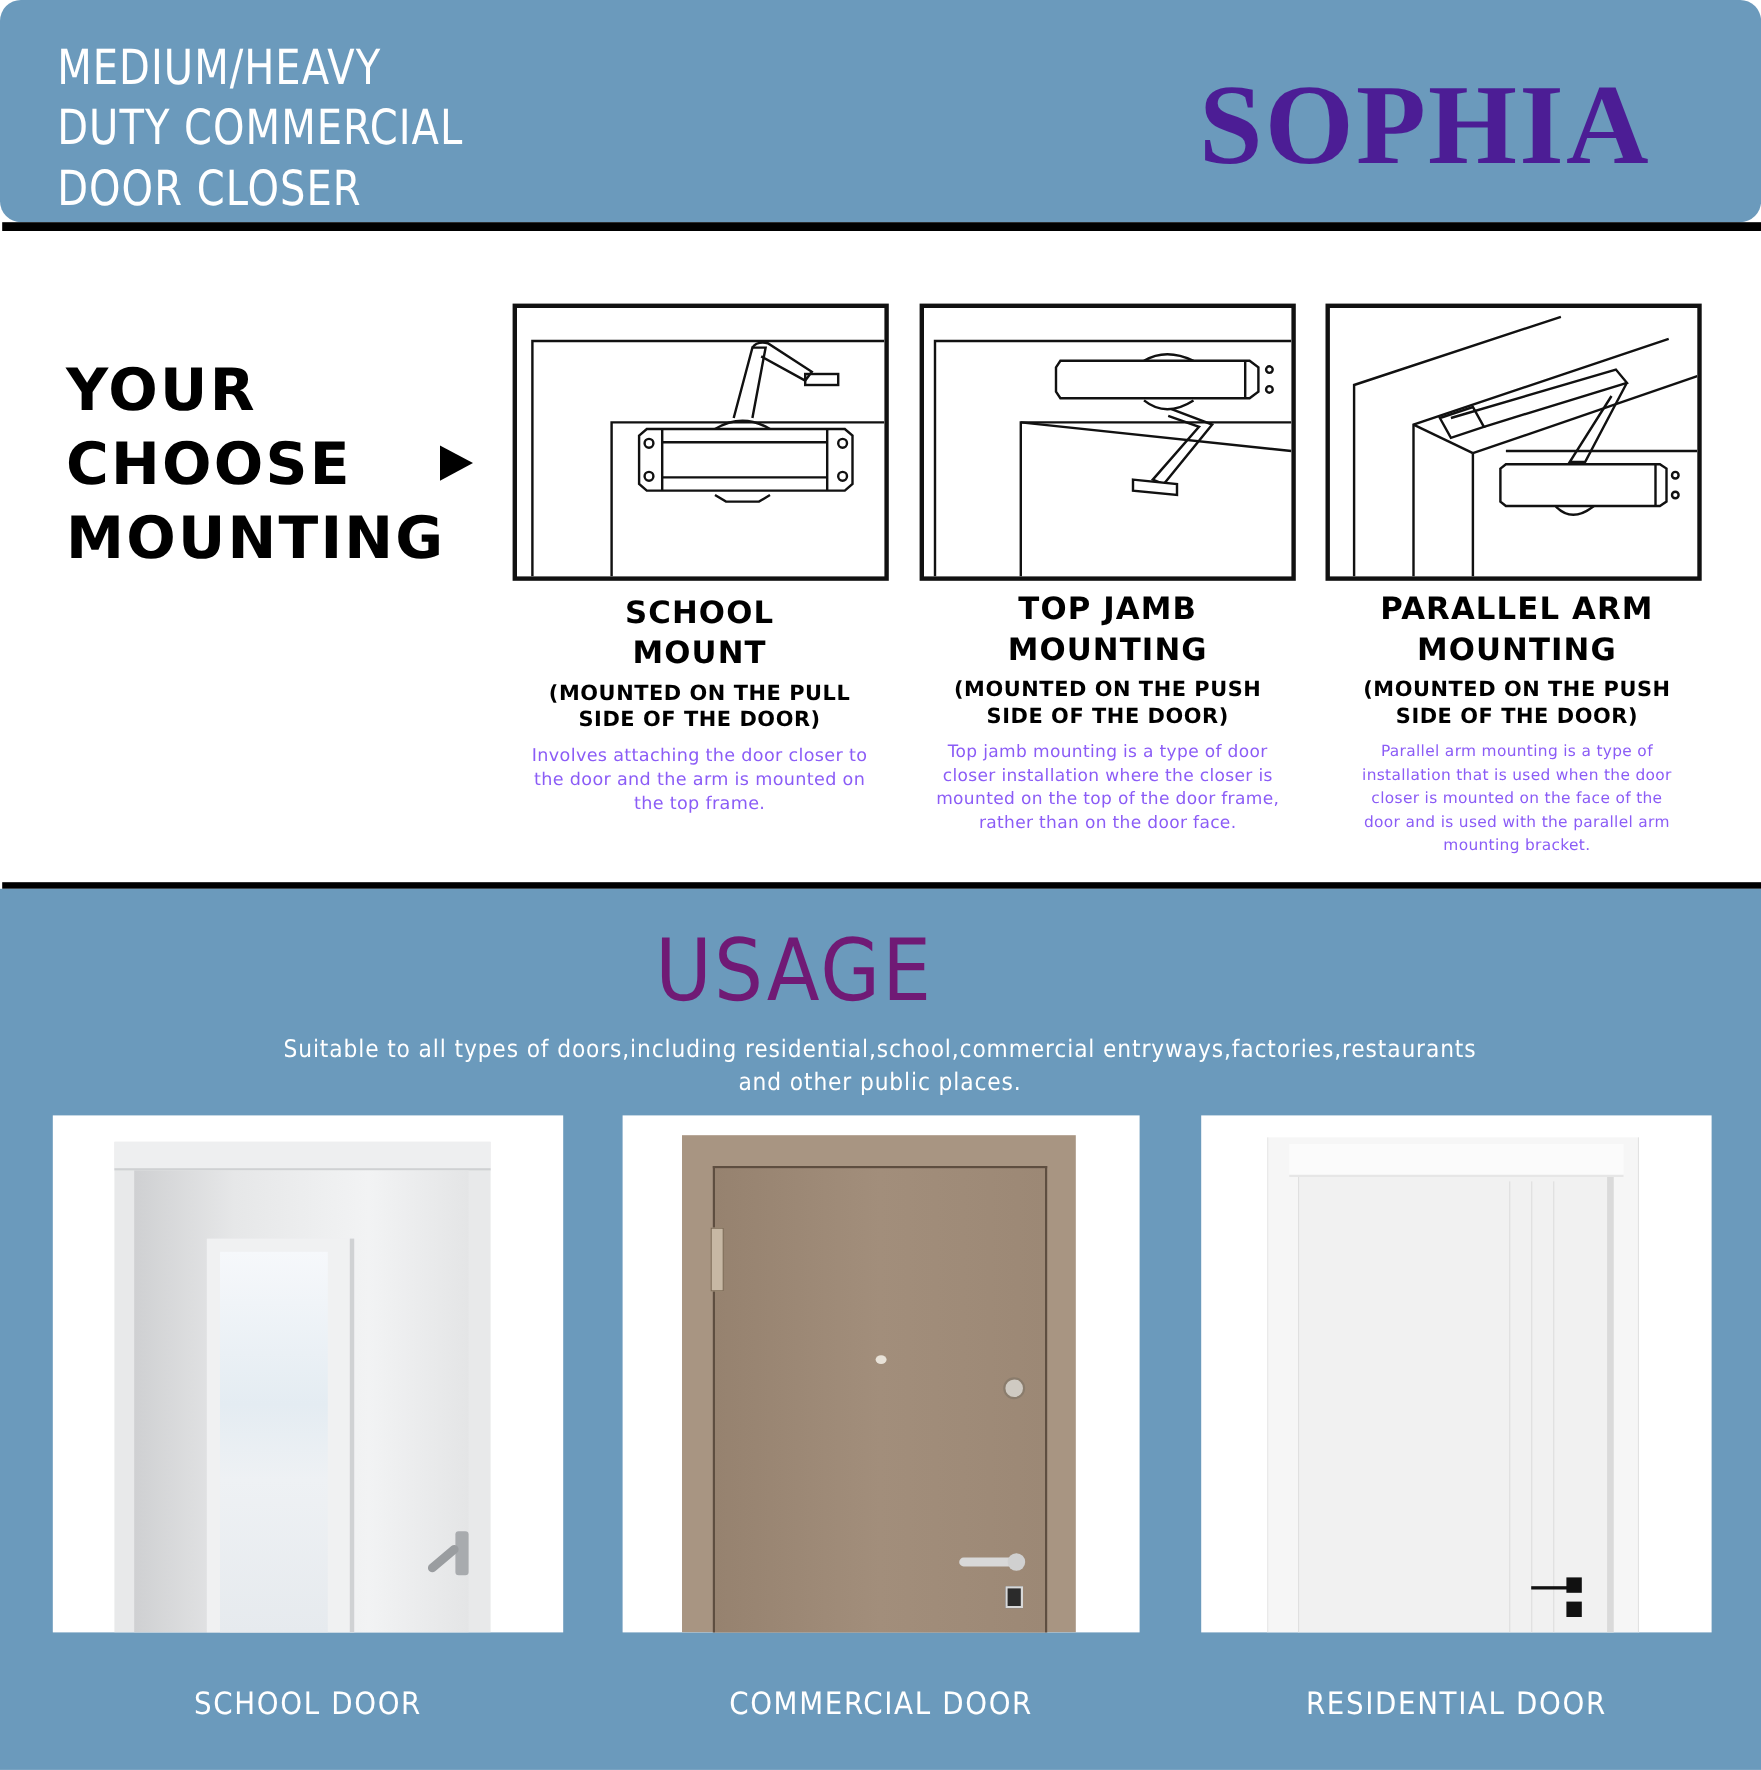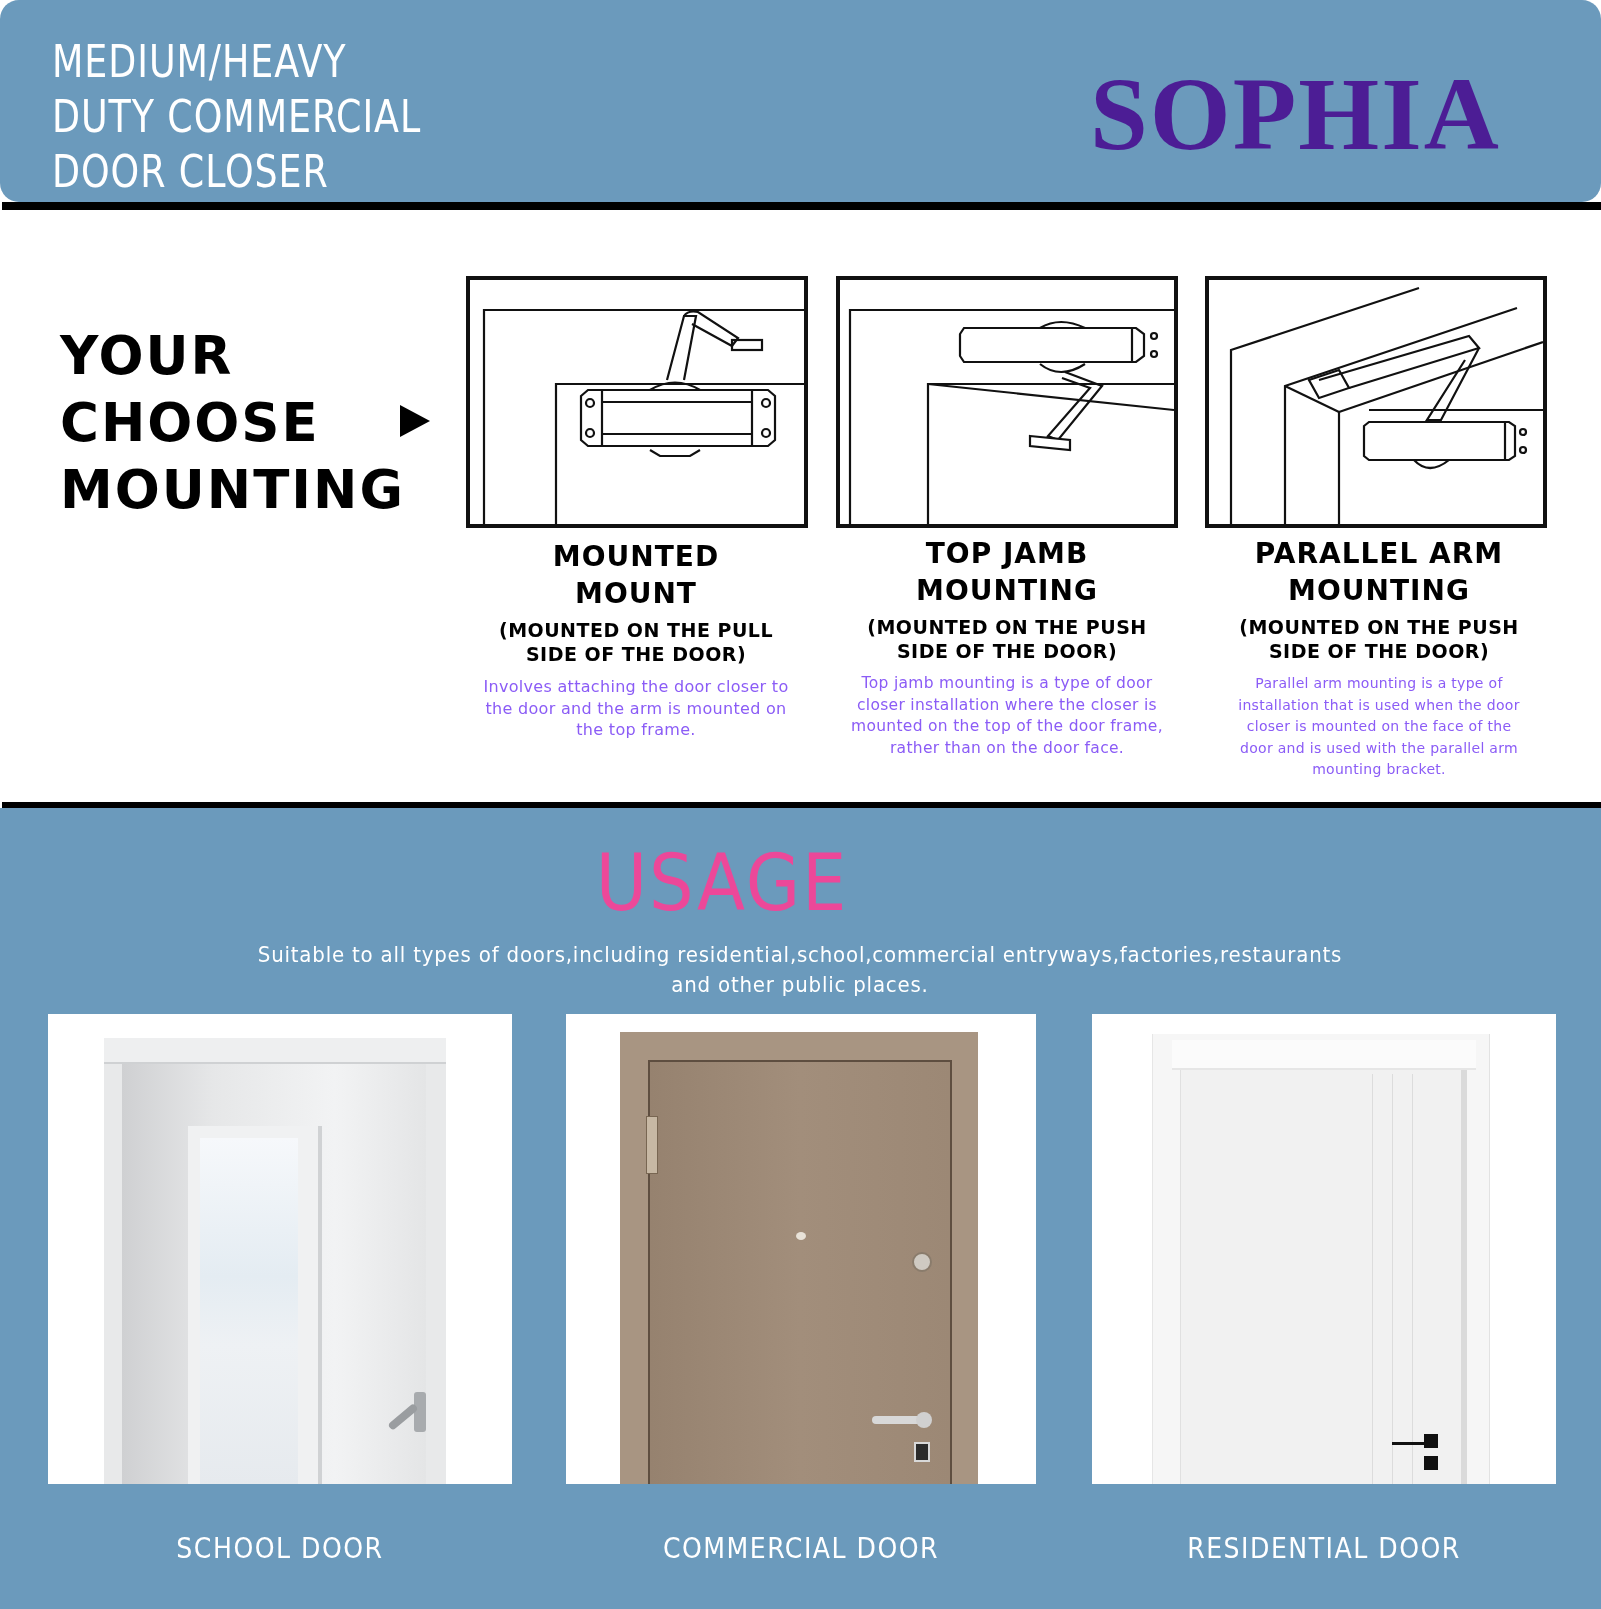--- a/index.html
+++ b/index.html
@@ -55,21 +55,21 @@
     margin-top: 10px; font-size: 16px; line-height: 21.5px; color: #8b5cf6; letter-spacing: 0.3px;
   }
   .rule-mid {
     position: absolute; left: 2px; top: 802px; width: 1599px; height: 6px; background: #000;
   }
   .usage {
     position: absolute; left: 0; top: 808px; width: 1601px; height: 801px; background: #6b9abc;
   }
   .usage-title {
     position: absolute; left: 0; top: 838px; width: 1444px; text-align: center;
-    color: #ec4899; font-size: 78px; line-height: 90px; letter-spacing: 2px;
+    color: #701a75; font-size: 78px; line-height: 90px; letter-spacing: 2px;
     font-family: "DejaVu Sans Condensed", "DejaVu Sans", sans-serif;
   }
   .usage-desc {
     position: absolute; left: 150px; top: 940px; width: 1300px; text-align: center;
     color: #fff; font-size: 22px; line-height: 30px; letter-spacing: 0.8px;
     font-family: "DejaVu Sans Condensed", "DejaVu Sans", sans-serif;
   }
   .photo { position: absolute; top: 1014px; height: 470px; background: #fff; overflow: hidden; }
   .door-label {
     position: absolute; top: 1532px; text-align: center; color: #fff;
@@ -150,21 +150,21 @@
     <path d="M155,146 L160,142 L300,142 L306,146 L306,176 L300,180 L160,180 L155,176 Z" fill="#fff"></path>
     <line x1="296" y1="142" x2="296" y2="180"></line>
     <circle cx="314" cy="152" r="3"></circle>
       <circle cx="314" cy="170" r="3"></circle>
     <path d="M205,180 Q220,196 240,180"></path>
   </svg>
 </div>
 
 <div class="mount-col" style="left:446px;">
   <div class="mount-title">
-    <div>MOUNTED</div>
+    <div>SCHOOL</div>
     <div>MOUNT</div>
   </div>
   <div class="mount-sub">
     <div>(MOUNTED ON THE PULL</div>
     <div>SIDE OF THE DOOR)</div>
   </div>
   <div class="mount-desc">
     <div>Involves attaching the door closer to</div>
     <div>the door and the arm is mounted on</div>
     <div>the top frame.</div>

